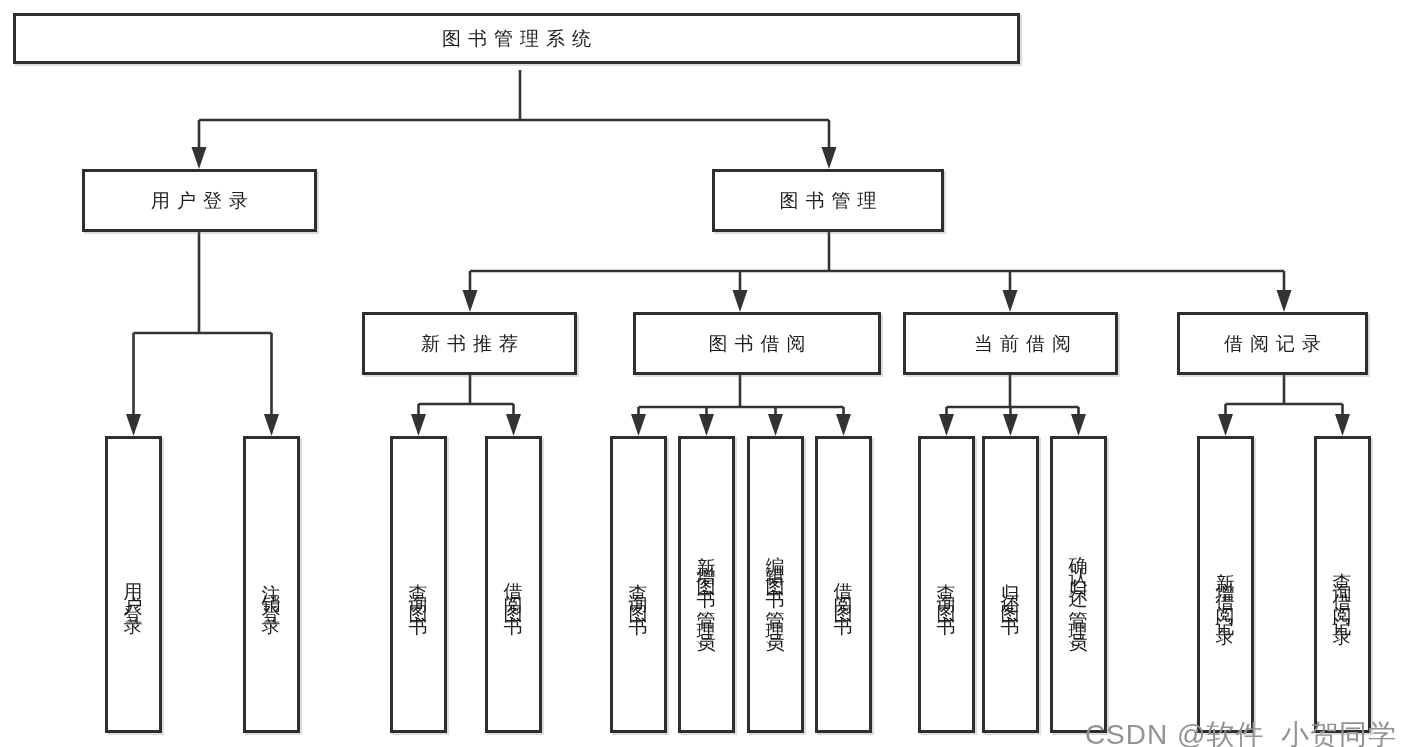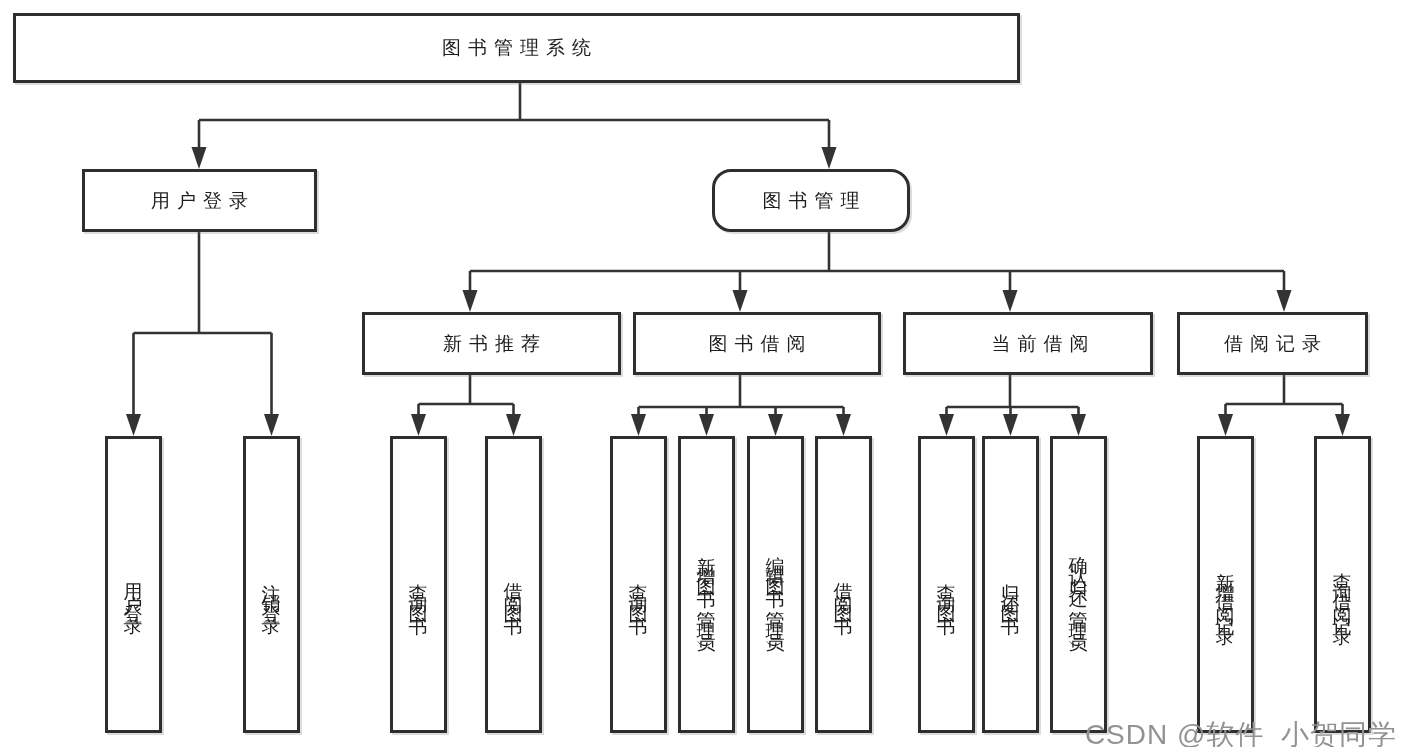--- a/index.html
+++ b/index.html
@@ -88,28 +88,28 @@
       <polygon points="768,414 783,414 775.5,436"></polygon>
       <polygon points="836,414 851,414 843.5,436"></polygon>
       <polygon points="939,414 954,414 946.5,436"></polygon>
       <polygon points="1003,414 1018,414 1010.5,436"></polygon>
       <polygon points="1071,414 1086,414 1078.5,436"></polygon>
       <polygon points="1218,414 1233,414 1225.5,436"></polygon>
       <polygon points="1335,414 1350,414 1342.5,436"></polygon>
     </g>
   </svg>
 
-  <div class="hbox" style="left:13px; top:13px; width:1007px; height:70px;">图书管理系统</div>
+  <div class="hbox" style="left:13px; top:13px; width:1007px; height:51px;">图书管理系统</div>
 
   <div class="hbox" style="left:82px; top:169px; width:235px; height:63px;">用户登录</div>
-  <div class="hbox" style="left:712px; top:169px; width:198px; height:63px;border-radius:19px;">图书管理</div>
+  <div class="hbox" style="left:712px; top:169px; width:232px; height:63px;">图书管理</div>
 
-  <div class="hbox" style="left:362px; top:312px; width:259px; height:63px;">新书推荐</div>
+  <div class="hbox" style="left:362px; top:312px; width:215px; height:63px;">新书推荐</div>
   <div class="hbox" style="left:633px; top:312px; width:248px; height:63px;">图书借阅</div>
-  <div class="hbox" style="left:903px; top:312px; width:250px; height:63px;padding-left:24px;">当前借阅</div>
+  <div class="hbox" style="left:903px; top:312px; width:215px; height:63px;padding-left:24px;">当前借阅</div>
   <div class="hbox" style="left:1177px; top:312px; width:191px; height:63px;">借阅记录</div>
 
   <div class="vbox" style="left:105px; top:436px; width:57px; height:297px;">用户登录</div>
   <div class="vbox" style="left:243px; top:436px; width:57px; height:297px;">注销登录</div>
 
   <div class="vbox" style="left:390px; top:436px; width:57px; height:297px;">查询图书</div>
   <div class="vbox" style="left:485px; top:436px; width:57px; height:297px;">借阅图书</div>
 
   <div class="vbox" style="left:610px; top:436px; width:57px; height:297px;">查询图书</div>
   <div class="vbox" style="left:678px; top:436px; width:57px; height:297px;">新增图书（管理员）</div>

